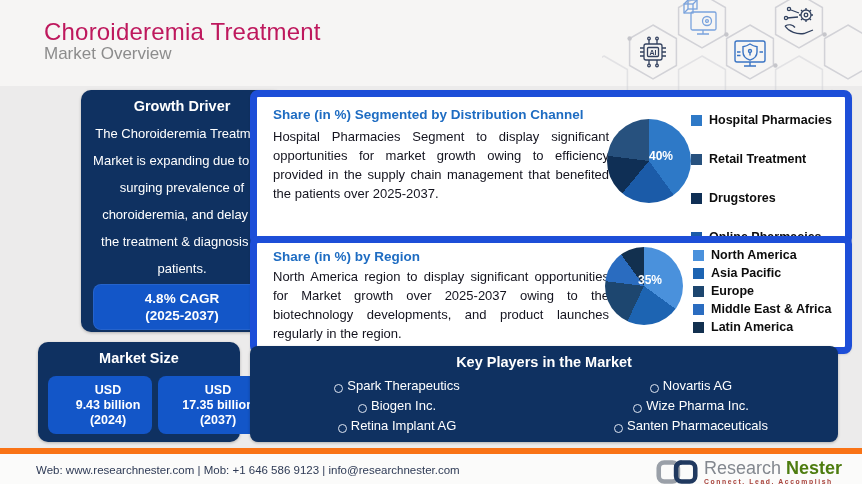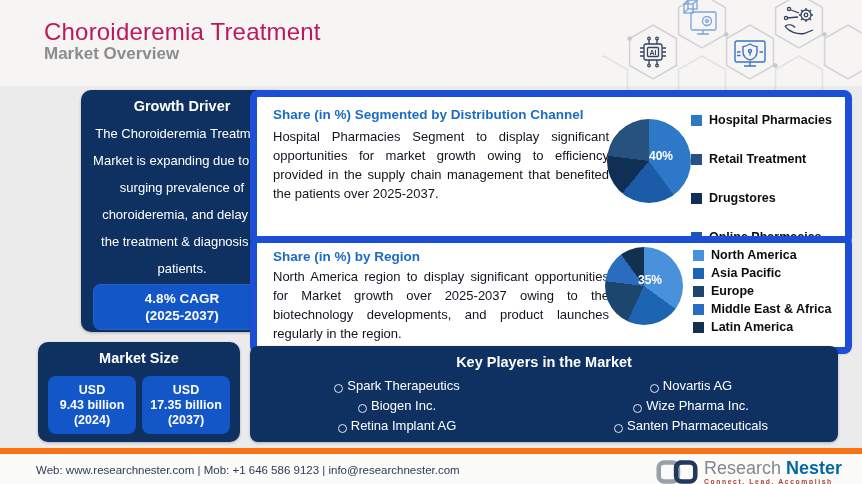--- a/index.html
+++ b/index.html
@@ -1,36 +1,36 @@
 <!DOCTYPE html>
 <html><head>
 <meta charset="utf-8">
 <style>
   html,body{margin:0;padding:0;background:#d8d8d8;}
   .canvas{position:relative;width:862px;height:484px;background:#ecebeb;overflow:hidden;
           font-family:"Liberation Sans",sans-serif;-webkit-font-smoothing:antialiased;}
   .header-band{position:absolute;left:0;top:0;width:862px;height:86px;background:#f6f5f4;}
   .page-title{position:absolute;left:44px;top:18px;font-size:24px;font-weight:normal;color:#be185d;letter-spacing:.2px;}
-  .page-subtitle{position:absolute;left:44px;top:44px;font-size:17px;font-weight:bold;color:#8c8c8c;}
+  .page-subtitle{position:absolute;left:44px;top:44px;font-size:17px;font-weight:normal;color:#8c8c8c;}
   .hex-deco{position:absolute;left:602px;top:0;width:260px;height:100px;z-index:0;}
   .edge-line{position:absolute;right:16px;top:92px;width:1px;height:250px;background:#dddddd;}
   .edge-dot{position:absolute;right:28px;top:128px;width:5px;height:5px;border-radius:50%;background:#c4c4c8;}
 
   .navy-panel{position:absolute;background:#0f3161;border-radius:10px;color:#fff;z-index:1;
               box-shadow:0 1px 3px rgba(0,0,0,.25);}
   .growth{left:38px;top:90px;width:202px;height:242px;margin-left:43px;}
   .panel-title{text-align:center;font-weight:bold;font-size:14.5px;padding-top:8px;}
   .growth-body{margin:6px 12px 0;text-align:center;font-size:13px;line-height:27px;}
   .cagr-btn{position:absolute;left:12px;top:194px;width:178px;height:46px;background:#1356c8;border-radius:8px;
             display:flex;flex-direction:column;align-items:center;justify-content:center;
             font-weight:bold;font-size:13.5px;line-height:17px;box-shadow:inset 0 0 0 1px rgba(255,255,255,.08);}
   .msize{left:38px;top:342px;width:202px;height:100px;}
   .msize-row{position:absolute;left:10px;top:34px;display:flex;gap:6px;}
   .msize-box{width:88px;height:58px;background:#1356c8;border-radius:8px;display:flex;flex-direction:column;
-             align-items:center;justify-content:center;font-weight:bold;font-size:12.5px;line-height:15px;}
+             align-items:center;justify-content:center;font-weight:bold;font-size:12.5px;line-height:15px;padding-left:16px;}
 
   .card{position:absolute;background:#ffffff;border:7px solid #1d4ed8;border-radius:8px;z-index:1;
         box-shadow:0 1px 2px rgba(0,0,0,.10);}
   .card-dist{left:250px;top:90px;width:588px;height:142px;}
   .card-region{left:250px;top:236px;width:588px;height:104px;}
   .card-heading{position:absolute;left:16px;top:10px;font-size:13.5px;font-weight:bold;color:#1e6cc2;}
   .card-region .card-heading{top:6px;}
   .card-body{position:absolute;left:16px;top:30px;width:336px;font-size:13px;line-height:19px;color:#14141f;
              text-align:justify;}
   .card-region .card-body{top:24px;}
@@ -54,21 +54,21 @@
   .players-col{width:50%;display:flex;flex-direction:column;align-items:center;gap:3px;}
   .player{display:flex;align-items:flex-end;font-size:13px;color:#fff;height:17px;}
   .bullet{width:7px;height:7px;border:1.2px solid #dfe6f2;border-radius:50%;margin-right:4px;flex:0 0 auto;}
 
   .footer{position:absolute;left:0;top:448px;width:862px;height:36px;background:#fbfbfa;border-top:6px solid #f97316;z-index:1;}
   .contact{position:absolute;left:36px;top:10px;font-size:11.5px;color:#2e3a55;}
   .logo{position:absolute;right:20px;top:3px;display:flex;align-items:center;}
   .logo-text{margin-left:6px;}
   .logo-name{font-size:18px;line-height:18px;}
   .logo-name .n1{color:#83888f;}
-  .logo-name .n2{color:#0369a1;font-weight:bold;}
+  .logo-name .n2{color:#4d7c0f;font-weight:bold;}
   .logo-tagline{font-size:6.8px;font-weight:bold;letter-spacing:1.6px;color:#a8423b;margin-top:1px;}
 </style>
 </head>
 <body>
 
 <div class="canvas">
 
   <div class="header-band"></div>
   <div class="page-title">Choroideremia Treatment</div>
   <div class="page-subtitle">Market Overview</div>

